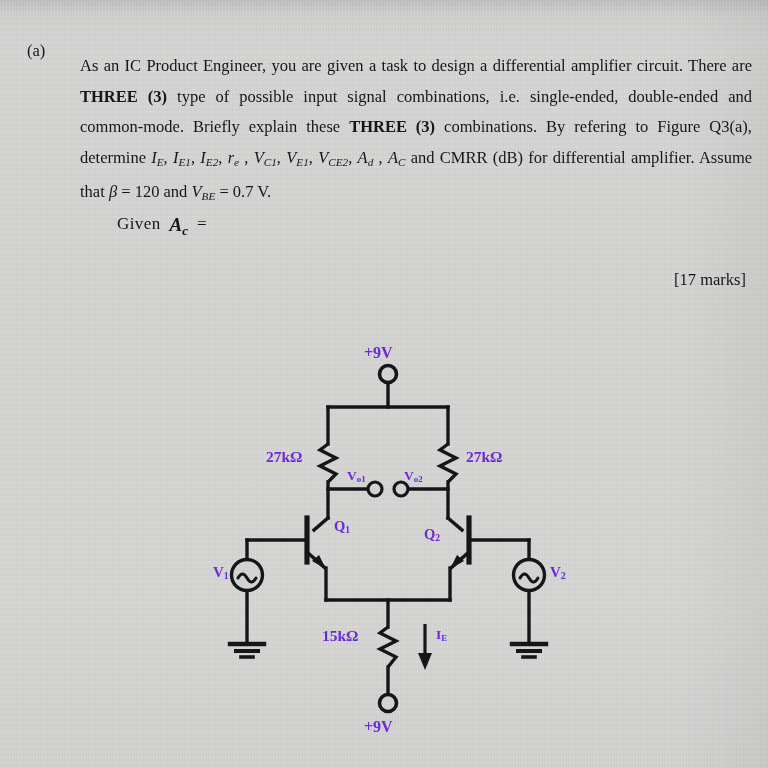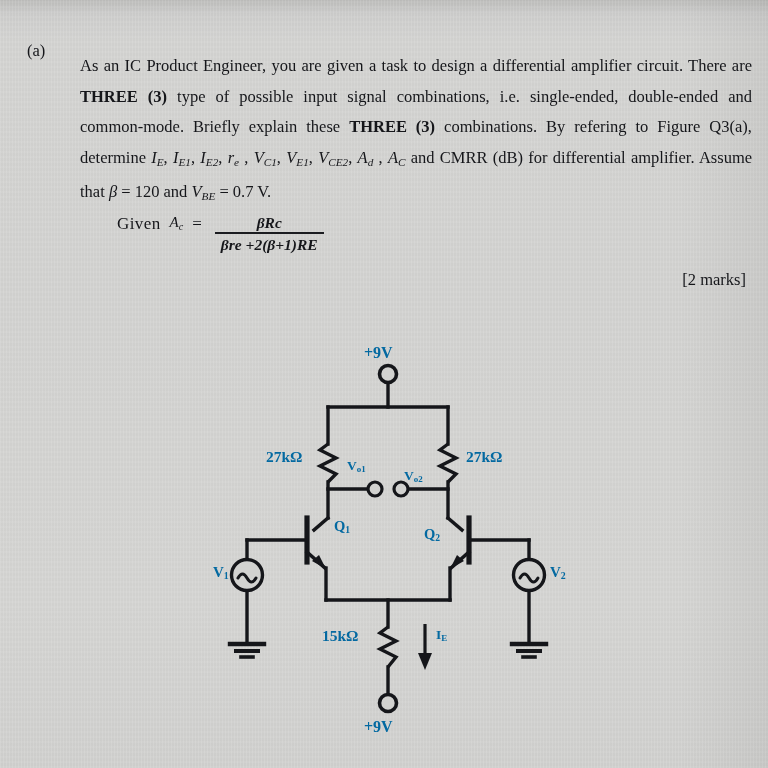--- a/index.html
+++ b/index.html
@@ -76,22 +76,22 @@
     left: 97px; top: 214px;
     font-size: 17px;
     display: flex;
     align-items: flex-start;
     gap: 9px;
     margin-left: 20px;
   }
   .given .gw { letter-spacing: .4px; }
   .given .ac {
     font-style: italic;
-    font-size: 15px;
-    font-weight: 400;
+    font-size: 19px;
+    font-weight: 700;
   }
   .given .eq { font-size: 17px; }
   .frac {
     display: inline-flex;
     flex-direction: column;
     align-items: center;
     margin-left: 4px;
     line-height: 1.12;
   }
   .frac .num {
@@ -122,21 +122,21 @@
   .circuit {
     position: absolute;
     left: 0; top: 322px;
     width: 768px; height: 446px;
   }
   .circuit svg { display: block; }
   .lbl {
     position: absolute;
     font-family: "Liberation Serif", serif;
     font-weight: 700;
-    color: #0369a1;
+    color: #6d28d9;
     white-space: nowrap;
   }
   .lbl-sup { font-size: .66em; vertical-align: -0.25em; }
 </style>
 </head>
 <body>
 
 <div class="page"></div>
 <div class="paper-noise"></div>
 <div class="shade-right"></div>
@@ -152,28 +152,23 @@
     <i>V</i><span class="sub">E1</span>, <i>V</i><span class="sub">CE2</span>, <i>A</i><span class="sub">d</span> ,
     <i>A</i><span class="sub">C</span> and CMRR (dB) for differential amplifier. Assume that
     <i>β</i> = 120 and <i>V</i><span class="sub">BE</span> = 0.7 V.
   </div>
 </div>
 
 <div class="given">
   <span class="gw">Given</span>
   <span class="ac">A<span class="subr" style="font-style:italic">c</span></span>
   <span class="eq">=</span>
-  <span class="frac">
-    <span class="num">βRc</span>
-    <span class="bar"></span>
-    <span class="den">βre +2(β+1)RE</span>
-  </span>
 </div>
 
-<div class="marks">[2 marks]</div>
+<div class="marks">[17 marks]</div>
 
 <div class="circuit">
   <svg width="768" height="446" viewBox="0 0 768 446" xmlns="http://www.w3.org/2000/svg">
     <g fill="none" stroke="#15161a" stroke-width="3.4" stroke-linecap="square">
 
       <line x1="388" y1="62" x2="388" y2="85"></line>
       <line x1="328" y1="85" x2="448" y2="85"></line>
 
       <line x1="328" y1="85" x2="328" y2="122"></line>
       <line x1="448" y1="85" x2="448" y2="122"></line>
@@ -254,21 +249,21 @@
     </g>
   </svg>
 
   <div class="lbl" style="left:364px; top:22px; font-size:16px;">+9V</div>
   <div class="lbl" style="left:364px; top:396px; font-size:16px;">+9V</div>
 
   <div class="lbl" style="left:266px; top:126px; font-size:15.5px;">27kΩ</div>
   <div class="lbl" style="left:466px; top:126px; font-size:15.5px;">27kΩ</div>
   <div class="lbl" style="left:322px; top:305px; font-size:15.5px;">15kΩ</div>
 
-  <div class="lbl" style="left:347px; top:136px; font-size:13.5px;">V<span class="lbl-sup">o1</span></div>
+  <div class="lbl" style="left:347px; top:146px; font-size:13.5px;">V<span class="lbl-sup">o1</span></div>
   <div class="lbl" style="left:404px; top:146px; font-size:13.5px;">V<span class="lbl-sup">o2</span></div>
 
   <div class="lbl" style="left:334px; top:196px; font-size:14.5px;">Q<span class="lbl-sup">1</span></div>
   <div class="lbl" style="left:424px; top:204px; font-size:14.5px;">Q<span class="lbl-sup">2</span></div>
 
   <div class="lbl" style="left:213px; top:242px; font-size:15px;text-align:right;">V<span class="lbl-sup">1</span></div>
   <div class="lbl" style="left:550px; top:242px; font-size:15px;">V<span class="lbl-sup">2</span></div>
 
   <div class="lbl" style="left:436px; top:305px; font-size:13.5px; ">I<span class="lbl-sup">E</span></div>
 </div>

